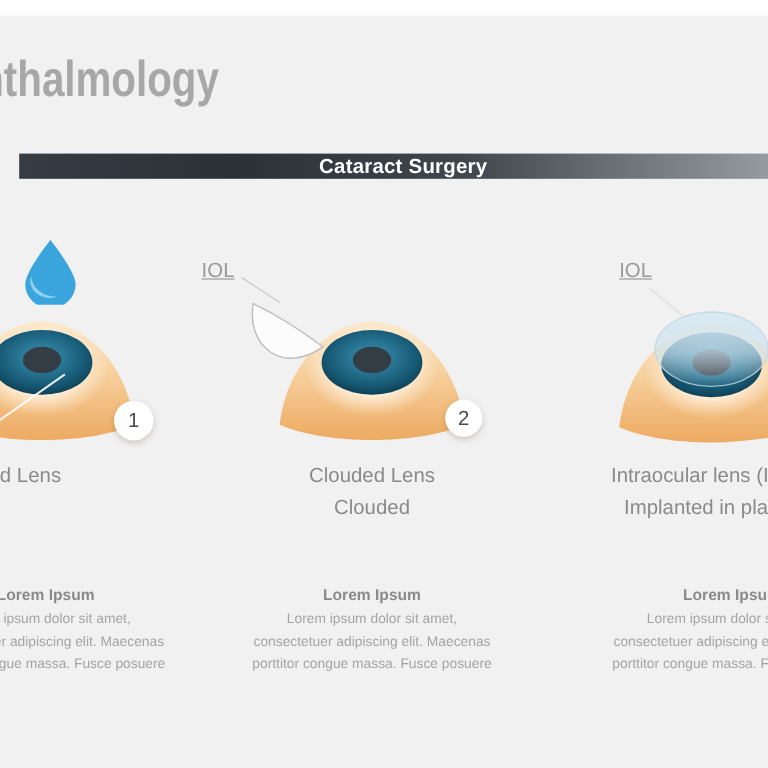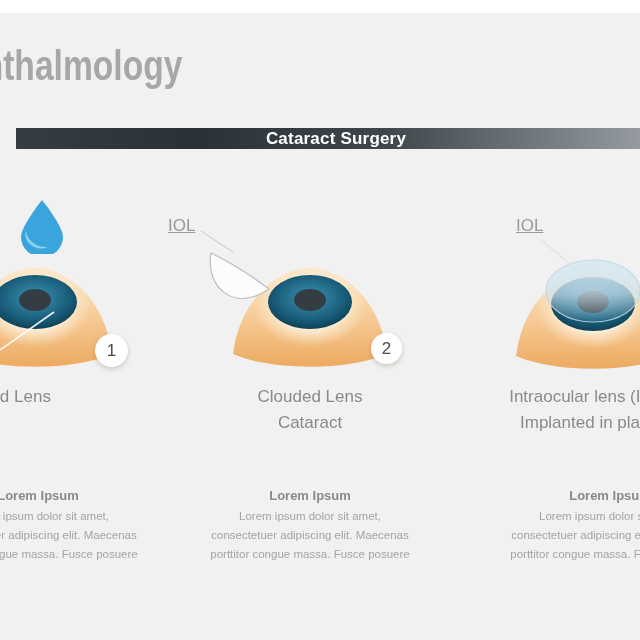--- a/index.html
+++ b/index.html
@@ -116,21 +116,21 @@
   </div>
   <div class="badge" style="left:371px;top:333px;width:31px;height:31px">
     <span>2</span>
   </div>
 
   <div class="caption single" style="left:-54px;top:384px">
     <div class="cap-line">Clouded Lens</div>
   </div>
   <div class="caption" style="left:130px;top:384px;width:360px">
     <div class="cap-line">Clouded Lens</div>
-    <div class="cap-line">Cataract</div>
+    <div class="cap-line">Clouded</div>
   </div>
   <div class="caption" style="left:389px;top:384px;width:400px">
     <div class="cap-line">Intraocular lens (IOL)</div>
     <div class="cap-line">Implanted in place</div>
   </div>
 
   <div class="info" style="left:-142px;top:488px">
     <div class="info-heading">Lorem Ipsum</div>
     <div class="info-line">Lorem ipsum dolor sit amet,</div>
     <div class="info-line">consectetuer adipiscing elit. Maecenas</div>

